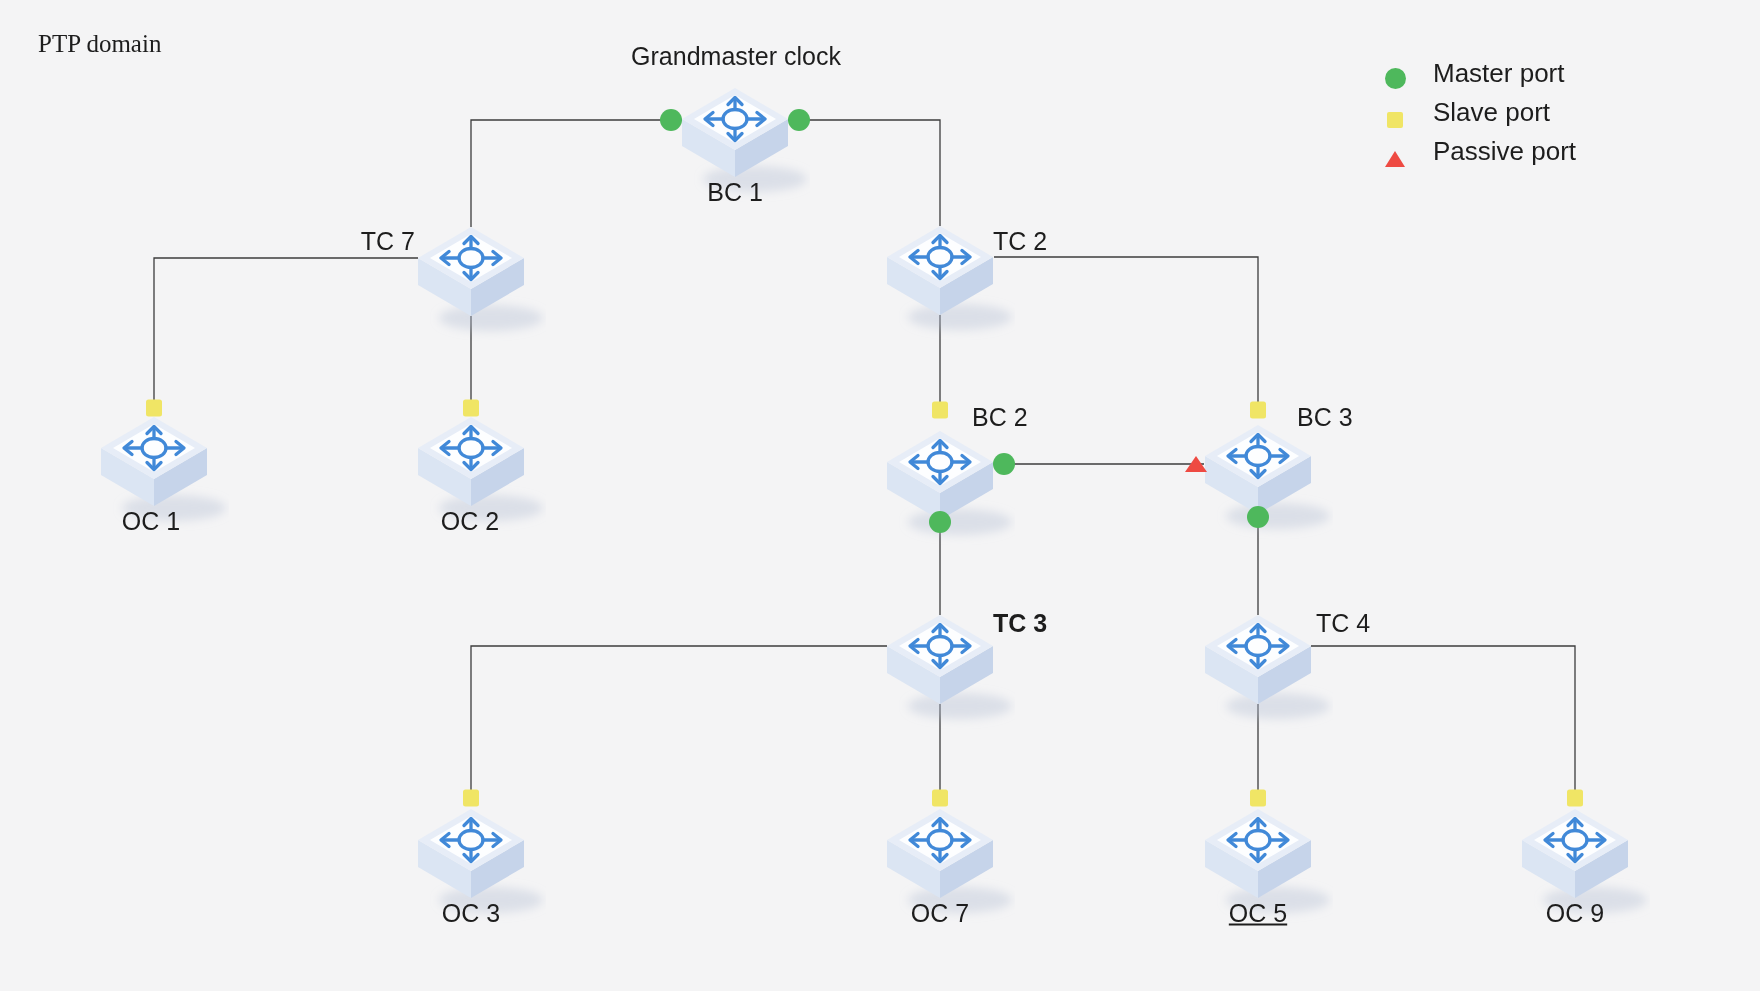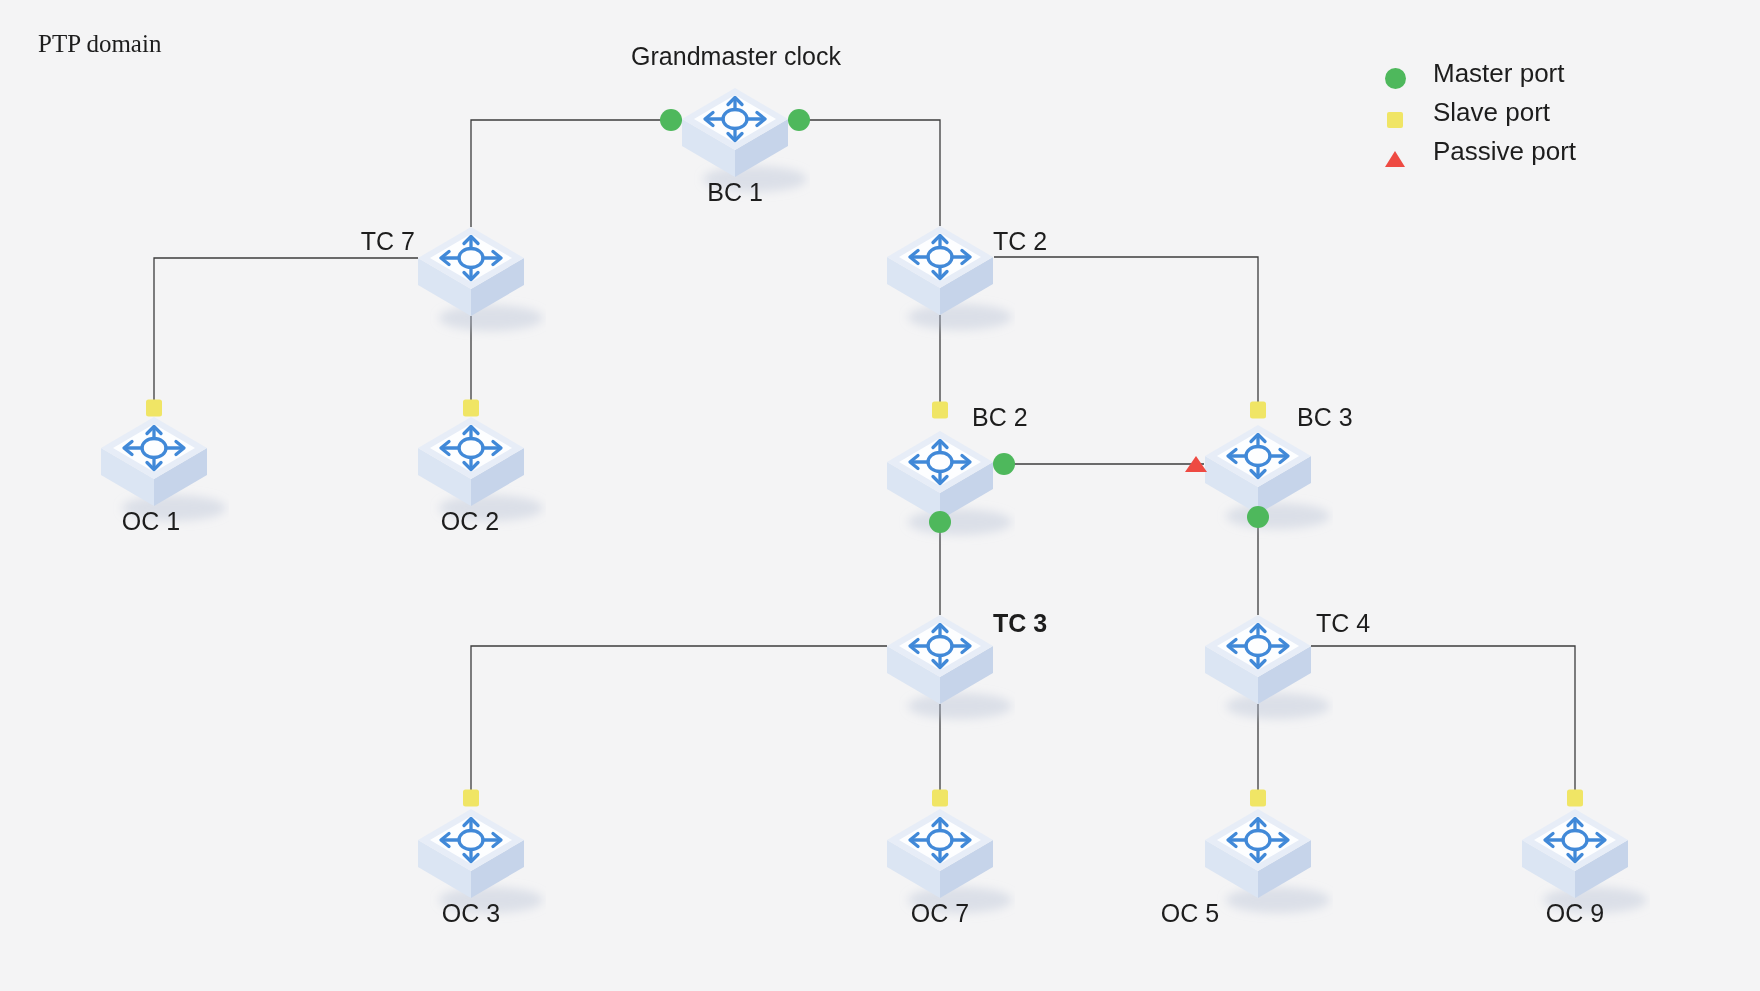--- a/index.html
+++ b/index.html
@@ -354,21 +354,21 @@
       <div class="node-label" style="left: 415px; top: 241px; transform: translate(-100%, -50%);">TC 7</div>
       <div class="node-label" style="left: 993px; top: 241px; transform: translate(0px, -50%);">TC 2</div>
       <div class="node-label" style="left: 972px; top: 417px; transform: translate(0px, -50%);">BC 2</div>
       <div class="node-label" style="left: 1297px; top: 417px; transform: translate(0px, -50%);">BC 3</div>
       <div class="node-label" style="left: 993px; top: 623px; transform: translate(0px, -50%); font-weight: bold;">TC 3</div>
       <div class="node-label" style="left: 1316px; top: 623px; transform: translate(0px, -50%); text-align: center;">TC 4</div>
       <div class="node-label" style="left: 151px; top: 521px; transform: translate(-50%, -50%);">OC 1</div>
       <div class="node-label" style="left: 470px; top: 521px; transform: translate(-50%, -50%); text-align: center;">OC 2</div>
       <div class="node-label" style="left: 471px; top: 913px; transform: translate(-50%, -50%);">OC 3</div>
       <div class="node-label" style="left: 940px; top: 913px; transform: translate(-50%, -50%);">OC 7</div>
-      <div class="node-label" style="left: 1190px; top: 913px; transform: translate(-50%, -50%);">OC 5</div>
+      <div class="node-label" style="left: 1258px; top: 913px; transform: translate(-50%, -50%); text-decoration: underline;">OC 5</div>
       <div class="node-label" style="left: 1575px; top: 913px; transform: translate(-50%, -50%);">OC 9</div>
     </div>
   <div class="legend" id="legend">
       <div class="legend-row">
         <span class="legend-marker">
           <span class="lm-circle"></span>
         </span>
         <span class="legend-label">Master port</span>
       </div>
       <div class="legend-row">

